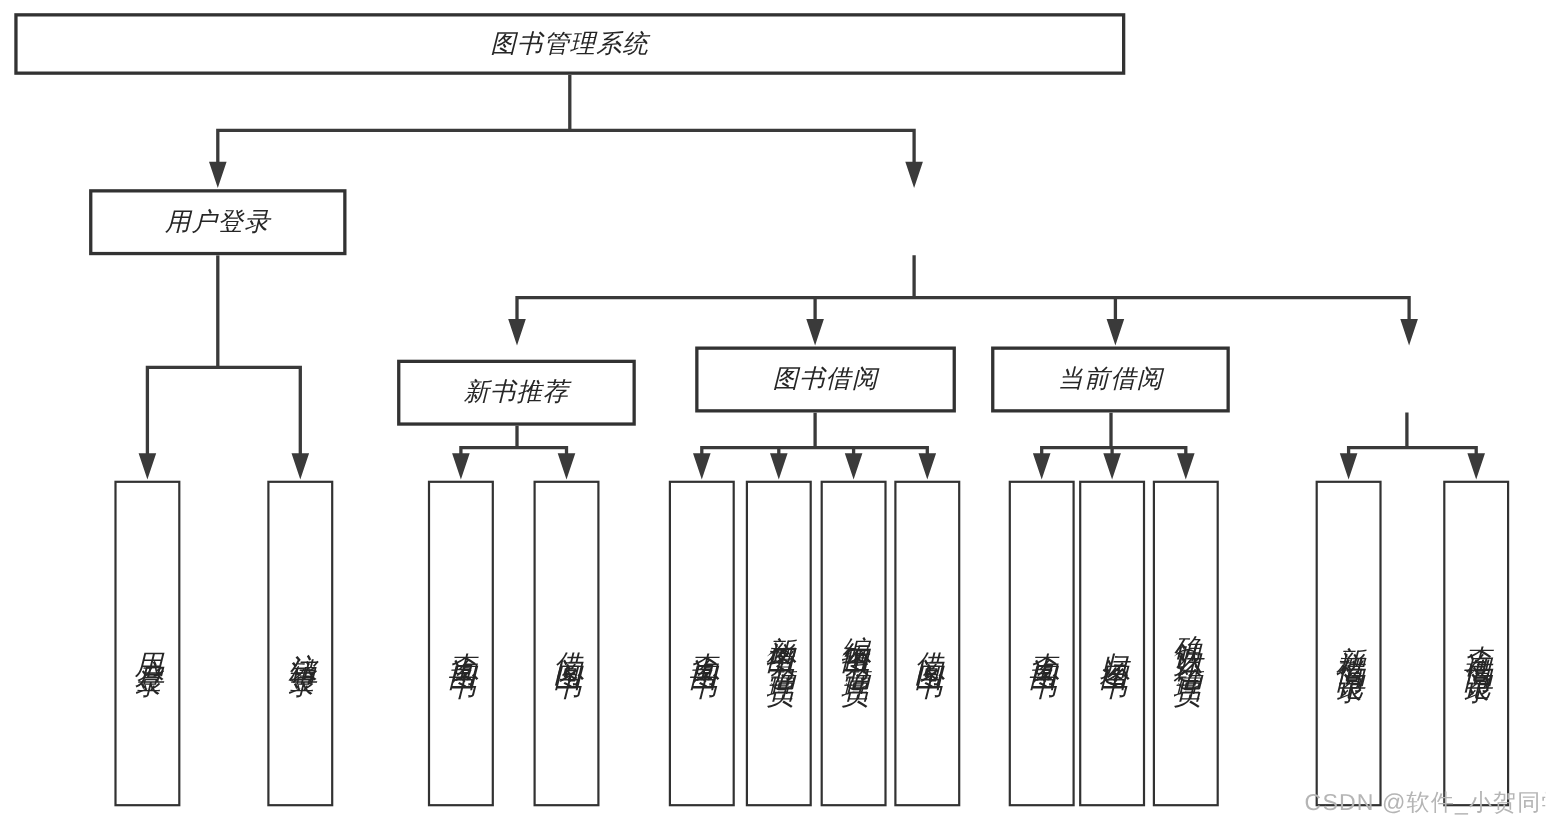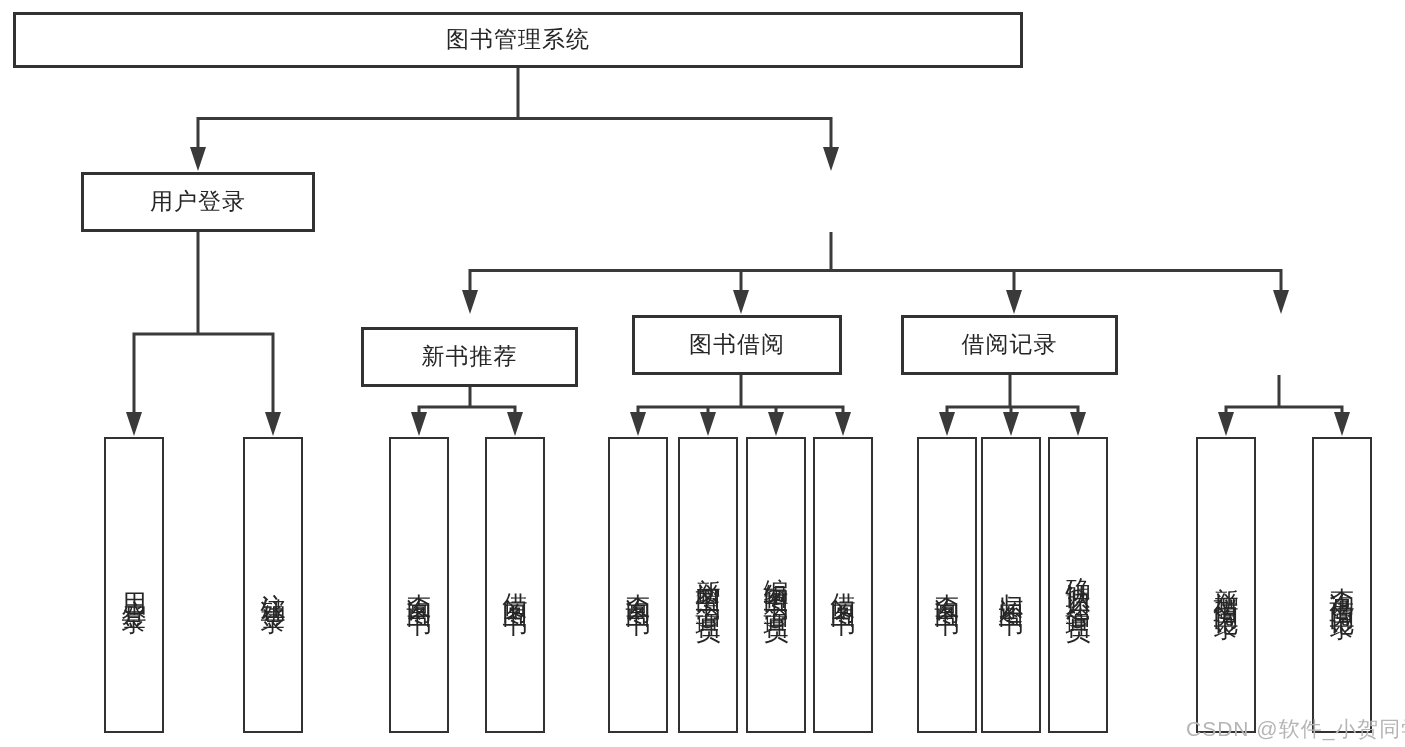--- a/index.html
+++ b/index.html
@@ -11,21 +11,21 @@
     position:relative; width:1405px; height:747px;
     background:var(--bg); overflow:hidden;
     font-family:"Liberation Sans", sans-serif;
   }
   #connector-svg{position:absolute;left:0;top:0;z-index:1;}
   #connector-svg .lines{stroke:var(--line);stroke-width:3;fill:none;}
   #connector-svg .arrows{fill:var(--line);stroke:none;}
   .box{
     position:absolute; box-sizing:border-box; z-index:2;
     background:var(--bg); border:3px solid var(--border);
-    display:flex; align-items:center; justify-content:center;
+    display:flex; align-items:center; justify-content:center;font-style:italic;
   }
   .box .lbl{
     font-size:23px; color:var(--text); letter-spacing:1px;
     white-space:nowrap; line-height:1.2;
   }
   .leaf{border-width:2.5px;}
   .leaf .lbl{
     writing-mode:vertical-rl; text-orientation:mixed;
     font-size:25px; letter-spacing:6px; line-height:1;
   }
@@ -80,25 +80,25 @@
     <span class="lbl">图书管理系统</span>
   </div>
 
   <div class="box" style="left:81px;top:172px;width:234px;height:60px">
     <span class="lbl">用户登录</span>
   </div>
 
   <div class="box" style="left:361px;top:327px;width:217px;height:60px">
     <span class="lbl">新书推荐</span>
   </div>
-  <div class="box" style="left:632px;top:315px;width:210px;height:60px">
+  <div class="box" style="left:632px;top:315px;width:237px;height:60px">
     <span class="lbl">图书借阅</span>
   </div>
   <div class="box" style="left:901px;top:315px;width:217px;height:60px">
-    <span class="lbl">借阅记录</span>
+    <span class="lbl">当前借阅</span>
   </div>
 
   <div class="box leaf" style="left:104px;top:437px;width:60px;height:296px">
     <span class="lbl">用户登录</span>
   </div>
   <div class="box leaf" style="left:243px;top:437px;width:60px;height:296px">
     <span class="lbl">注销登录</span>
   </div>
 
   <div class="box leaf" style="left:389px;top:437px;width:60px;height:296px">

